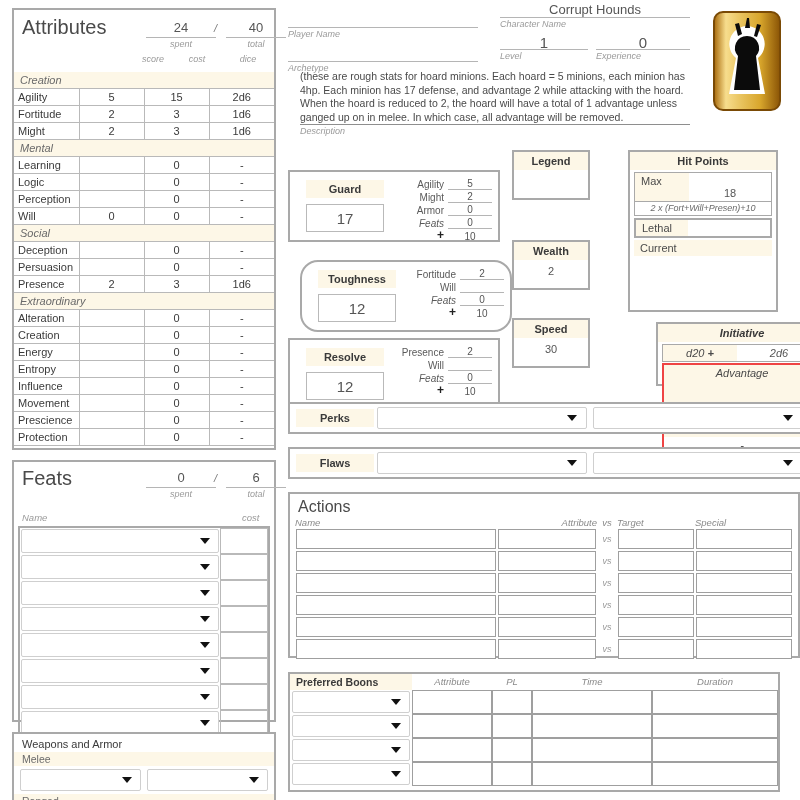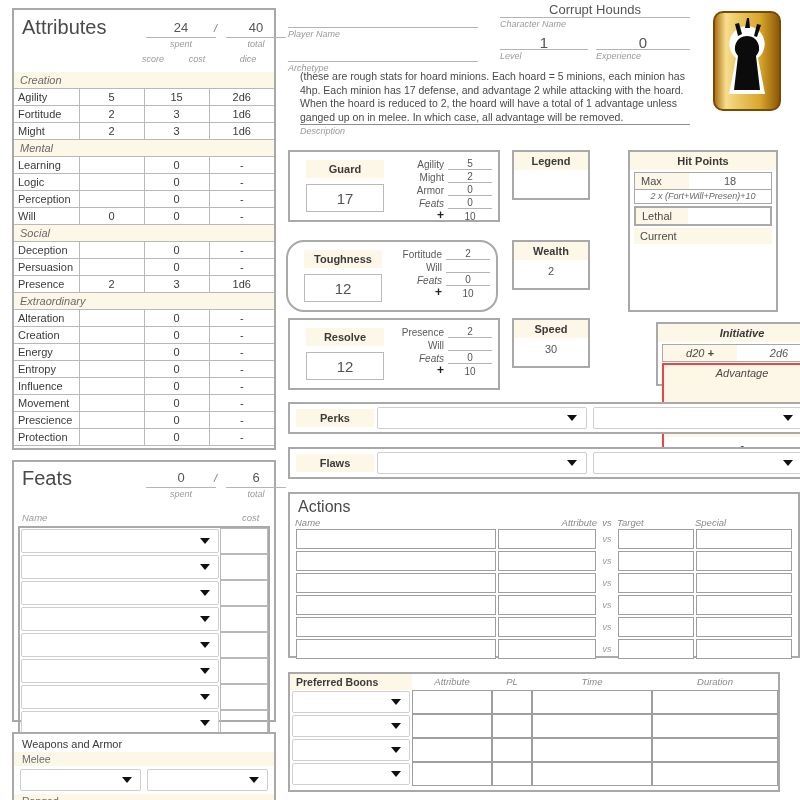--- a/index.html
+++ b/index.html
@@ -77,21 +77,21 @@
   .fld-cap { font-size:9px; font-style:italic; color:#9a9a9a; padding-top:1px; text-align:left; }
 
   #descBlock { position:absolute; left:300px; top:70px; width:390px; }
   #descBlock .dtext { font-size:10.5px; line-height:13.6px; color:#4a4a4a; }
   #descBlock .dcap { font-size:9px; font-style:italic; color:#9a9a9a; border-top:1px solid #8e8e8e; padding-top:1px;}
 
   
   #emblem { position:absolute; left:708px; top:6px; width:78px; height:110px; }
 
   
-  .defblk { width: 212px; height: 72px; }
+  .defblk { width: 212px; height: 72px; margin-top: 20px; }
   .def-name {
     position:absolute; left:16px; top:8px; width:78px; height:18px;
     background:#fdf7e7; text-align:center; font-weight:bold; font-size:11px; color:#3a3a3a;
     line-height:18px;
   }
   .def-val {
     position:absolute; left:16px; top:32px; width:78px; height:28px;
     border:1px solid #b9b9b9; text-align:center; line-height:28px; font-size:15px; color:#555;
   }
   .def-terms { position:absolute; left:110px; top:5px; width:92px; }
@@ -104,21 +104,21 @@
   
   .mini { width: 78px; height: 50px; }
   .mini .hd { background:#fdf7e7; text-align:center; font-weight:bold; font-size:11px; color:#3a3a3a; height:18px; line-height:18px; }
   .mini .bd { text-align:center; font-size:11px; color:#555; padding-top:5px; }
 
   
   #hitpoints { left: 628px; top: 150px; width: 150px; height: 162px; }
   .hp-hd { background:#fdf7e7; text-align:center; font-weight:bold; font-size:11px; color:#3a3a3a; height:18px; line-height:18px; }
   .hp-maxrow { display:flex; border:1px solid #a9a9a9; margin: 2px 4px 0 4px; }
   .hp-l { flex:0 0 54px; background:#fdf7e7; padding:2px 6px; font-size:11px; color:#4a4a4a;}
-  .hp-r { flex:1; text-align:center; padding:2px; font-size:11px; color:#555;}
+  .hp-r { flex:1; text-align:center; padding:2px; font-size:11px; color:#555;margin-top:12px;}
   .hp-form { margin: 0 4px; border-left:1px solid #a9a9a9; border-right:1px solid #a9a9a9; border-bottom:1px solid #a9a9a9; text-align:center; font-style:italic; font-size:9px; color:#6a6a6a; padding:1px 0 2px;}
   .hp-lethal { display:flex; border:2px solid #a9a9a9; margin: 2px 4px 0 4px; }
   .hp-lethal .hp-l { flex:0 0 52px; }
   .hp-cur { background:#fdf7e7; margin: 2px 4px 0 4px; padding:2px 6px; font-size:11px; color:#4a4a4a;}
 
   
   #initiative { left: 656px; top: 322px; width: 172px; height: 64px; font-style: italic; }
   .init-hd { background:#fdf7e7; text-align:center; font-weight:bold; font-size:11px; color:#3a3a3a; height:18px; line-height:18px; }
   .init-row { display:flex; border:1px solid #a9a9a9; margin: 2px 4px 0 4px; }
   .init-l { flex:0 0 74px; background:#fdf7e7; text-align:center; padding:2px; font-size:11px; color:#4a4a4a;}
@@ -456,21 +456,21 @@
         <div class="dt-row">
           <div class="dt-lab it">Feats</div>
           <div class="dt-num">0</div>
         </div>
         <div class="dt-row">
           <div class="plus">+</div>
           <div class="dt-num" style="border-bottom:none;">10</div>
         </div>
       </div>
     </div>
-  <div class="panel defblk" id="def1" style="left:286px;top:240px;border-radius:18px;">
+  <div class="panel defblk" id="def1" style="left:300px;top:240px;border-radius:18px;">
       <div class="def-name">Toughness</div>
       <div class="def-val">12</div>
       <div class="def-terms">
         <div class="dt-row">
           <div class="dt-lab">Fortitude</div>
           <div class="dt-num">2</div>
         </div>
         <div class="dt-row">
           <div class="dt-lab">Will</div>
           <div class="dt-num"></div>

